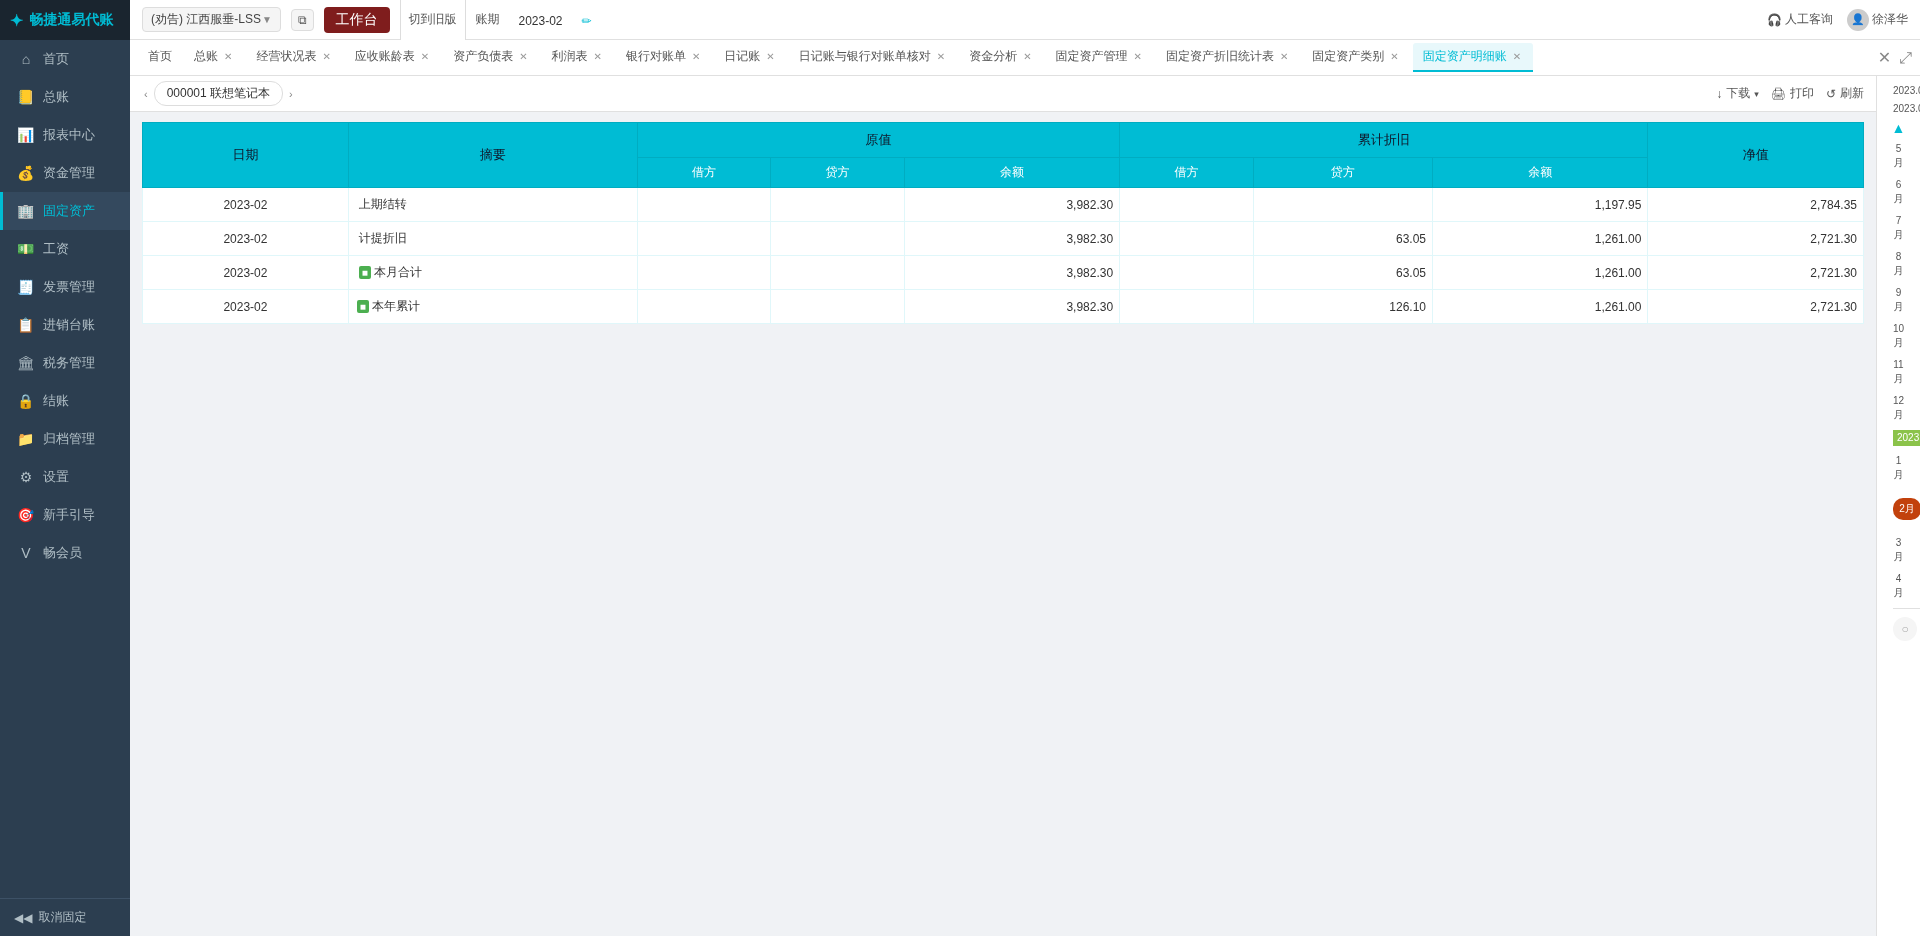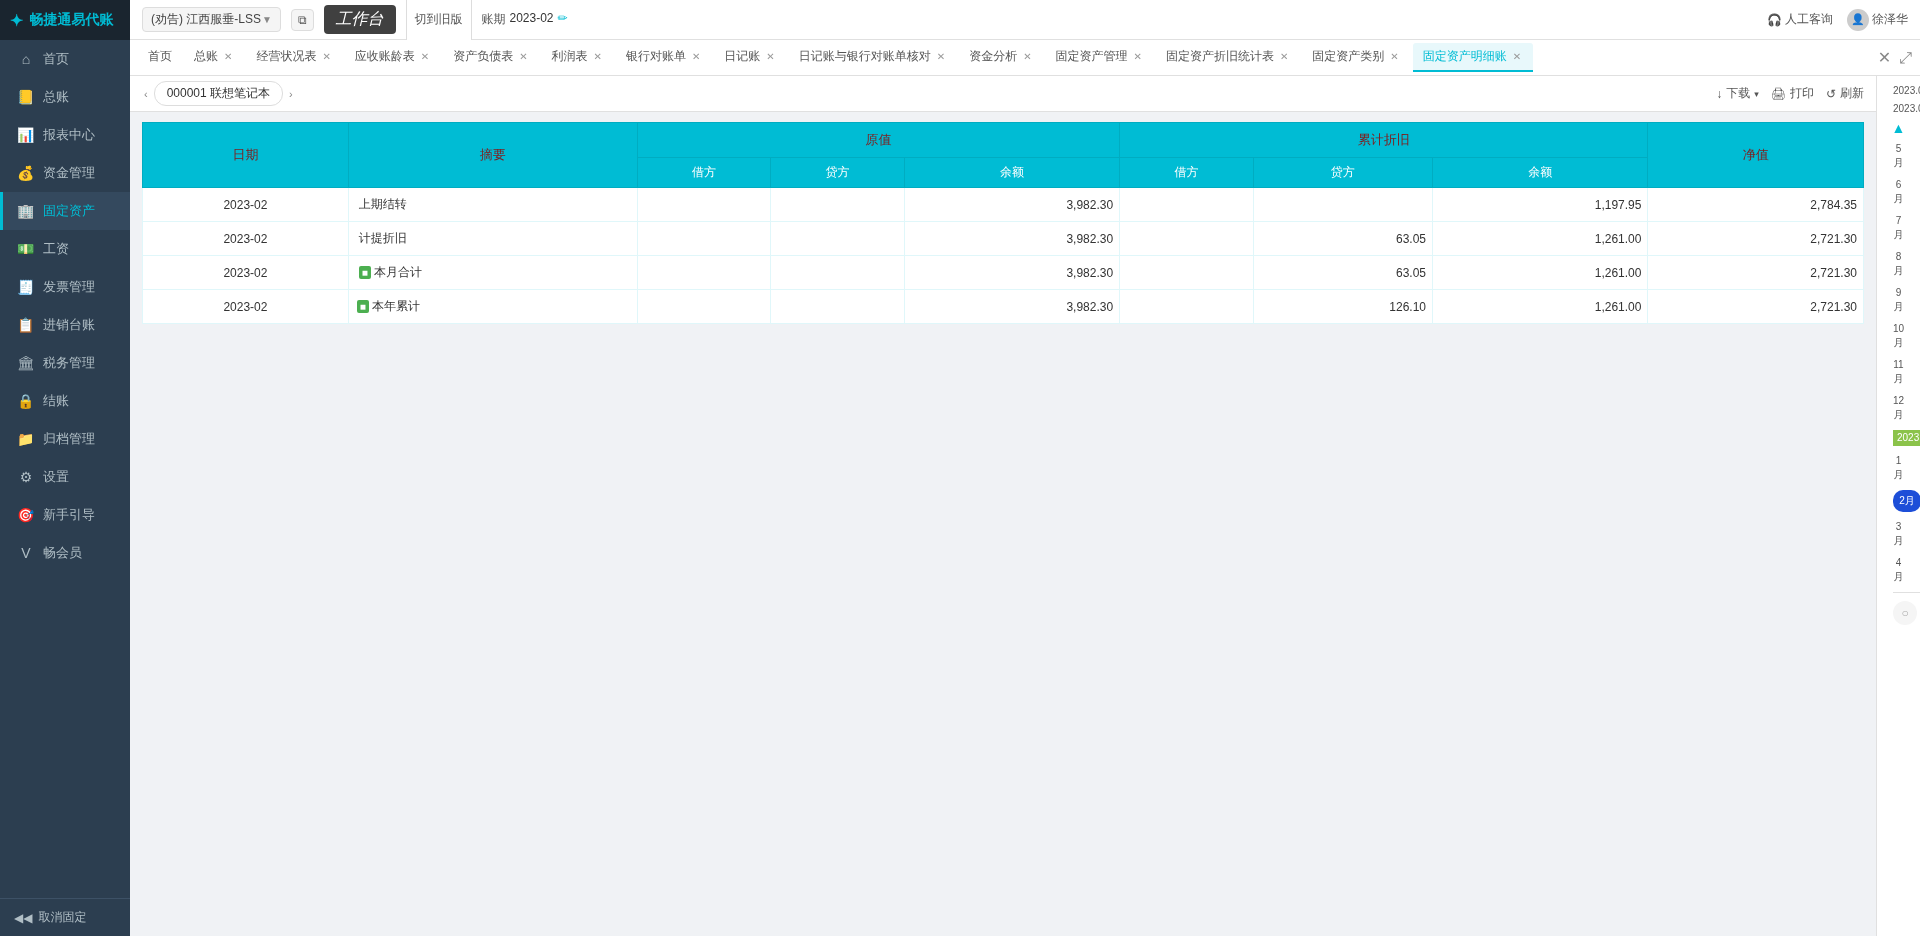--- a/index.html
+++ b/index.html
@@ -101,44 +101,43 @@
     .copy-btn {
       background: #f5f5f5;
       border: 1px solid #ddd;
       border-radius: 4px;
       padding: 3px 6px;
       cursor: pointer;
       font-size: 12px;
       color: #555;
     }
     .workbench-btn {
-      background: #404040;
+      background: #7f1d1d;
       color: #fff;
       border: none;
       border-radius: 4px;
       padding: 4px 12px;
       cursor: pointer;
-      font-size: 16px;
-      font-style: italic;
+      font-size: 14px;
     }
     .oldver-btn {
       background: #fff;
       border: 1px solid #ddd;
       border-radius: 4px;
       padding: 15px 8px;
       cursor: pointer;
       font-size: 12px;
       color: #555;
     }
     .period-label {
       font-size: 12px;
       color: #555;
       display: flex;
-      align-items: flex-start;
-      gap: 4px;
+      align-items: flex-end;
+      gap: 19px;
     }
     .period-label .edit-icon { color: #00bcd4; cursor: pointer; }
     .topbar-right {
       margin-left: auto;
       display: flex;
       align-items: center;
       gap: 14px;
       font-size: 12px;
       color: #555;
     }
@@ -263,21 +262,21 @@
       overflow: auto;
       padding: 10px 12px;
     }
     table {
       width: 100%;
       border-collapse: collapse;
       border: 1px solid #b2ebf2;
     }
     thead tr.header-main th {
       background: #00bcd4;
-      color: #7f1d1d;
+      color: #0f172a;
       text-align: center;
       padding: 8px 6px;
       font-size: 13px;
       border: 1px solid #00acc1;
       font-weight: normal;
     }
     thead tr.header-sub th {
       background: #00bcd4;
       color: #fff;
       text-align: center;
@@ -329,25 +328,25 @@
     .right-month-item {
       font-size: 10px;
       color: #555;
       padding: 4px 0;
       cursor: pointer;
       text-align: center;
       width: 100%;
       line-height: 1.4;
     }
     .right-month-item.active-month {
-      background: #1d4ed8;
+      background: #c2410c;
       color: #fff;
       border-radius: 10px;
       width: 28px;
-      margin: 4px auto;
+      margin: 12px auto;
     }
     .right-month-item.year-tag {
       background: #8bc34a;
       color: #fff;
       border-radius: 0;
       font-size: 10px;
       padding: 1px 4px;
       width: auto;
       margin: 4px auto;
     }

